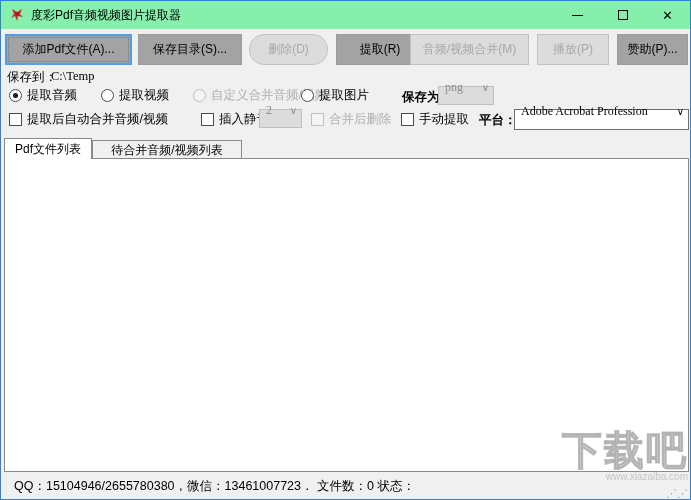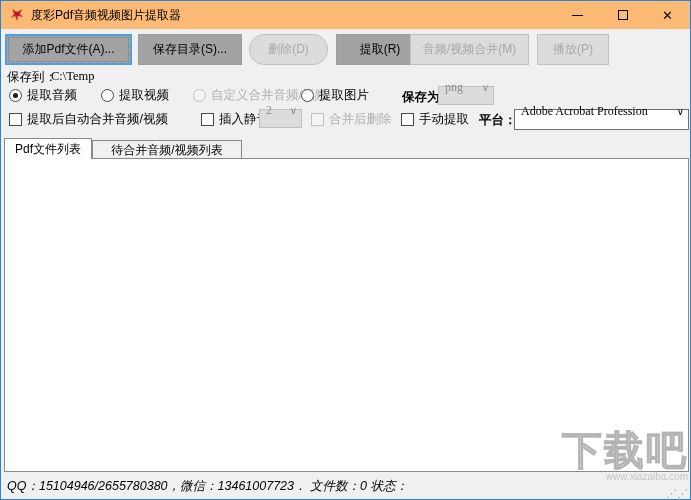--- a/index.html
+++ b/index.html
@@ -9,21 +9,21 @@
     position: relative;
     width: 691px; height: 500px;
     border: 1px solid #2a82da;
     background: #f0f0f0;
     overflow: hidden;
   }
 
   
   .titlebar {
     position: absolute; top: 0; left: 0; right: 0; height: 28px;
-    background: #fdba74;
+    background: #86efac;
     display: flex; align-items: center;
   }
   .app-icon {
     width: 16px; height: 16px; margin-left: 8px;
     display: inline-block; position: relative;
   }
   .app-icon svg { width: 16px; height: 16px; }
   .title-text {
     margin-left: 6px; font-size: 12px; color: #000000;
   }
@@ -138,22 +138,21 @@
   .watermark-url {
     font-size: 10px; color: rgba(160,160,160,0.55); margin-top: 0px;
   }
 
   
   .statusbar {
     position: absolute; left: 0; right: 0; bottom: 0; height: 26px;
     background: #f0f0f0;
     display: flex; align-items: center;
     font-size: 12.5px; color: #000;
-    padding-left: 6px;
-    font-style: italic;
+    padding-left: 13px;
   }
   .resize-grip {
     position: absolute; right: 2px; bottom: 1px;
     font-size: 11px; color: #9a9a9a; line-height: 10px;
     cursor: nwse-resize;
   }
 </style>
 </head>
 <body>
 
@@ -179,20 +178,21 @@
         </div>
     </div>
   </div>
 
   <button class="toolbar-btn focused" style="left:4px;   width:127px;">添加Pdf文件(A)...</button>
   <button class="toolbar-btn" style="left:137px; width:104px;">保存目录(S)...</button>
   <button class="toolbar-btn disabled" style="left:248px; width:79px;border-radius:15px;">删除(D)</button>
   <button class="toolbar-btn" style="left:335px; width:88px;">提取(R)</button>
   <button class="toolbar-btn disabled" style="left:409px; width:119px;">音频/视频合并(M)</button>
   <button class="toolbar-btn disabled" style="left:536px; width:72px;">播放(P)</button>
+  <button class="toolbar-btn" style="left:616px; width:71px;">赞助(P)...</button>
 
   <span class="row-label" style="left:6px; top:68px;">保存到：</span>
   <span class="row-label mono-val" style="left:50px; top:68px;">C:\Temp</span>
 
   <div class="radio-item" style="left:8px;  top:86px;">
     <span class="radio-glyph checked"></span>
     <span>提取音频</span>
   </div>
   <div class="radio-item" style="left:100px; top:86px;">
     <span class="radio-glyph"></span>

